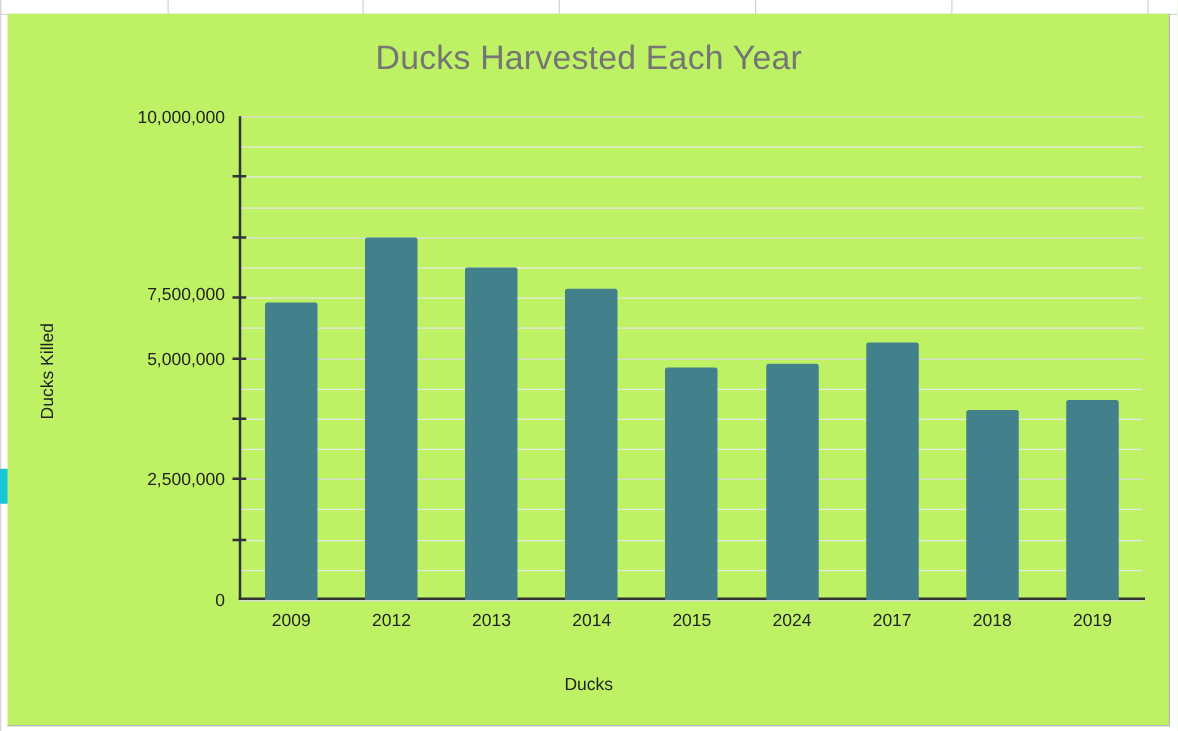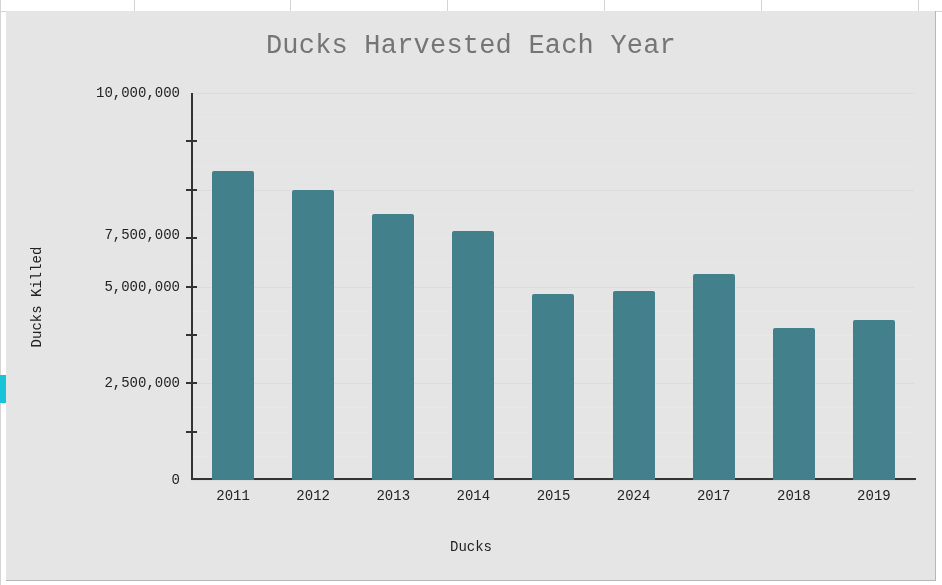--- a/index.html
+++ b/index.html
@@ -51,26 +51,25 @@
     background: #18c4d8;
   }
 
   
   .chart-object {
     position: absolute;
     left: 6px;
     top: 11px;
     width: 930px;
     height: 570px;
-    background: #e5e5e5;
+    background: #bef264;
     border: 1px solid #b7b7b7;
     border-top: none;
     border-left: none;
     box-sizing: border-box;
-    font-family: Liberation Mono, monospace;
   }
 
   .chart-title {
     position: absolute;
     left: 0;
     top: 20px;
     width: 930px;
     text-align: center;
     font-size: 27px;
     color: #757575;
@@ -251,22 +250,22 @@
           <div class="ylabel" style="top: 193.5px;">5,000,000</div>
           <div class="ylabel" style="top: 96.75px; margin-top: 45px;">7,500,000</div>
           <div class="ylabel" style="top: 0px;">10,000,000</div>
         </div>
 
       <div class="axis-line-y"></div>
       <div class="axis-line-x"></div>
 
       <div class="bars" id="bars">
           <div class="bar-slot">
-            <div class="bar" title="2011: 7,980,000" style="height: 308.826px; background: rgb(66, 128, 140);"></div>
-            <div class="xlabel">2011</div>
+            <div class="bar" title="2009: 6,150,000" style="height: 238.005px; background: rgb(66, 128, 140);"></div>
+            <div class="xlabel">2009</div>
           </div>
           <div class="bar-slot">
             <div class="bar" title="2012: 7,500,000" style="height: 290.25px; background: rgb(66, 128, 140);"></div>
             <div class="xlabel">2012</div>
           </div>
           <div class="bar-slot">
             <div class="bar" title="2013: 6,880,000" style="height: 266.256px; background: rgb(66, 128, 140);"></div>
             <div class="xlabel">2013</div>
           </div>
           <div class="bar-slot">

